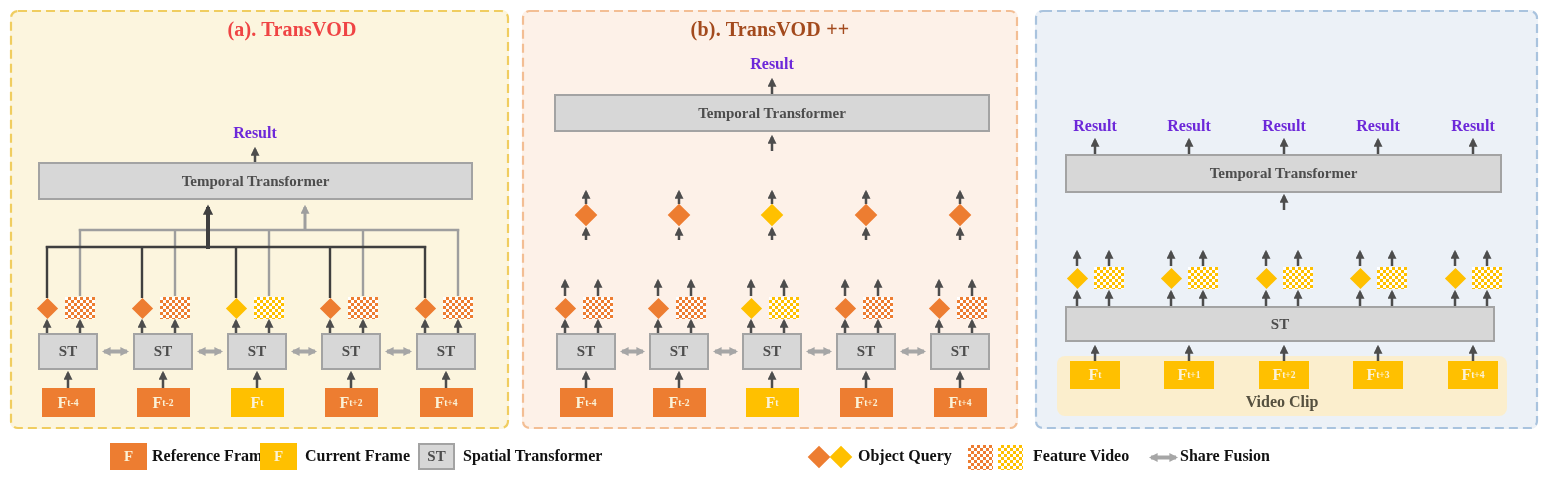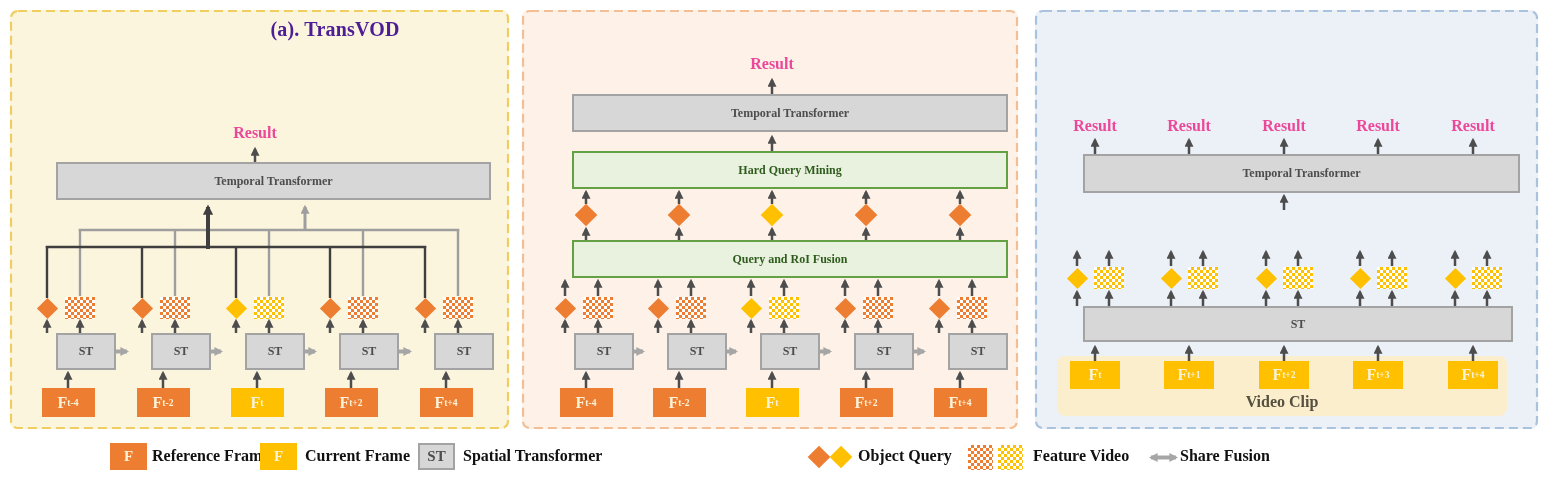--- a/index.html
+++ b/index.html
@@ -3,24 +3,24 @@
 <meta charset="utf-8">
 <style>
   html,body{margin:0;padding:0;background:#fff;}
   #canvas{
     position:relative;width:1550px;height:482px;background:#ffffff;overflow:hidden;
     font-family:"Liberation Serif","DejaVu Serif",serif;font-weight:700;
   }
   .panel{position:absolute;border-radius:7px;z-index:0;}
   #wires{position:absolute;left:0;top:0;z-index:1;}
   .ptitle{position:absolute;text-align:center;font-size:20px;letter-spacing:.2px;z-index:2;}
-  .result{position:absolute;text-align:center;font-size:16px;color:#ec4899;z-index:2;}
+  .result{position:absolute;text-align:center;font-size:16px;color:#6d28d9;z-index:2;}
   .gbox,.greenbox{
     position:absolute;display:flex;align-items:center;justify-content:center;
-    box-sizing:border-box;z-index:2;font-size:12px;margin-left:18px;
+    box-sizing:border-box;z-index:2;font-size:15px;
   }
   .gbox{background:#D7D7D7;border:2px solid #A3A3A3;color:#4D4D4D;}
   .greenbox{background:#E9F2DF;border:2px solid #63A144;color:#2F5B1D;}
   .frame{
     position:absolute;display:flex;align-items:center;justify-content:center;
     box-sizing:border-box;z-index:2;font-size:16px;color:#FBF2D7;
   }
   .f-ref{background:#ED7D31;}
   .f-cur{background:#FFC000;}
   .diamond{position:absolute;transform:rotate(45deg);z-index:2;}
@@ -172,29 +172,28 @@
         <line x1="1455" y1="306" x2="1455" y2="292" stroke="#4D4D4D" stroke-width="2.5" marker-end="url(#ah)"></line>
         <line x1="1487" y1="306" x2="1487" y2="292" stroke="#4D4D4D" stroke-width="2.5" marker-end="url(#ah)"></line>
         <line x1="1455" y1="266" x2="1455" y2="252" stroke="#4D4D4D" stroke-width="2.5" marker-end="url(#ah)"></line>
         <line x1="1487" y1="266" x2="1487" y2="252" stroke="#4D4D4D" stroke-width="2.5" marker-end="url(#ah)"></line>
         <line x1="1473" y1="154" x2="1473" y2="140" stroke="#4D4D4D" stroke-width="2.5" marker-end="url(#ah)"></line>
         <line x1="1284" y1="210" x2="1284" y2="196" stroke="#4D4D4D" stroke-width="2.5" marker-end="url(#ah)"></line>
         <line x1="1151" y1="457.5" x2="1176" y2="457.5" stroke="#A6A6A6" stroke-width="4" marker-end="url(#ahs)" marker-start="url(#ahs)"></line>
       </g>
   </svg>
 
-  <div class="ptitle" style="left:10px;top:18px;width:564px;color:#4c1d95;margin-left:43px;">(a). TransVOD</div>
+  <div class="ptitle" style="left:10px;top:18px;width:564px;color:#ef4444;">(a). TransVOD</div>
+  <div class="ptitle" style="left:522px;top:18px;width:496px;color:#A34A1D;">(b). TransVOD ++</div>
 
   <div class="result" style="left:215px;top:124px;width:80px;">Result</div>
   <div class="gbox" style="left:38px;top:162px;width:435px;height:38px;">Temporal Transformer</div>
 
   <div class="result" style="left:732px;top:55px;width:80px;">Result</div>
   <div class="gbox" style="left:554px;top:94px;width:436px;height:38px;">Temporal Transformer</div>
-  <div class="greenbox" style="left:554px;top:151px;width:436px;height:38px;">Hard Query Mining</div>
-  <div class="greenbox" style="left:554px;top:240px;width:436px;height:38px;">Query and RoI Fusion</div>
 
   <div class="result" style="left:1055px;top:117px;width:80px;">Result</div>
   <div class="result" style="left:1149px;top:117px;width:80px;">Result</div>
   <div class="result" style="left:1244px;top:117px;width:80px;">Result</div>
   <div class="result" style="left:1338px;top:117px;width:80px;">Result</div>
   <div class="result" style="left:1433px;top:117px;width:80px;">Result</div>
   <div class="gbox" style="left:1065px;top:154px;width:437px;height:39px;">Temporal Transformer</div>
   <div class="gbox" style="left:1065px;top:306px;width:430px;height:36px;">ST</div>
   <div class="vclip-label" style="left:1057px;top:393px;width:450px;">Video Clip</div>
 

